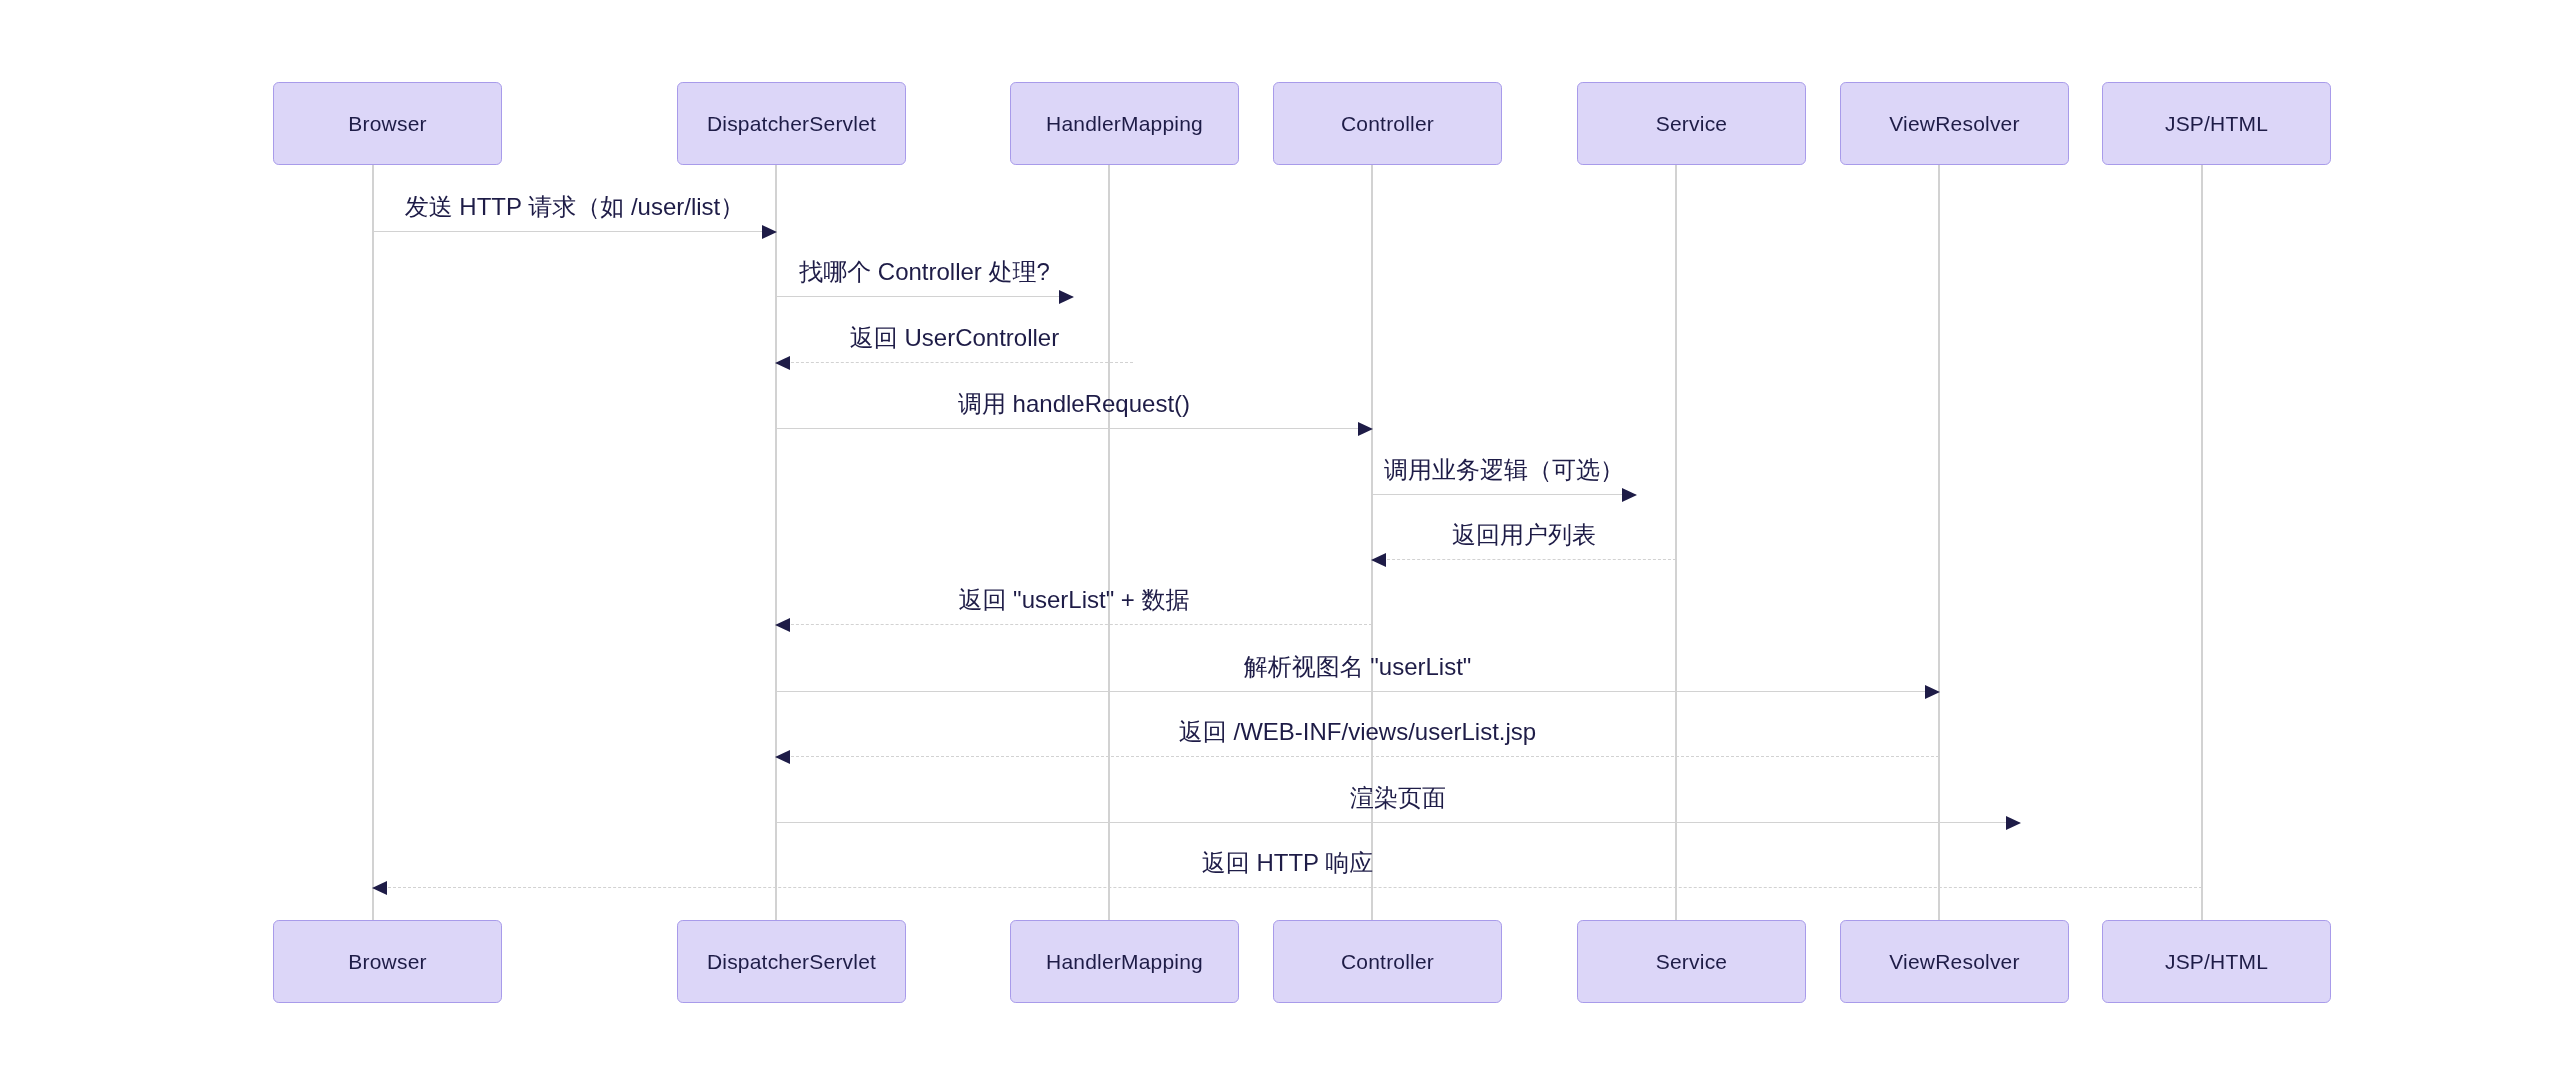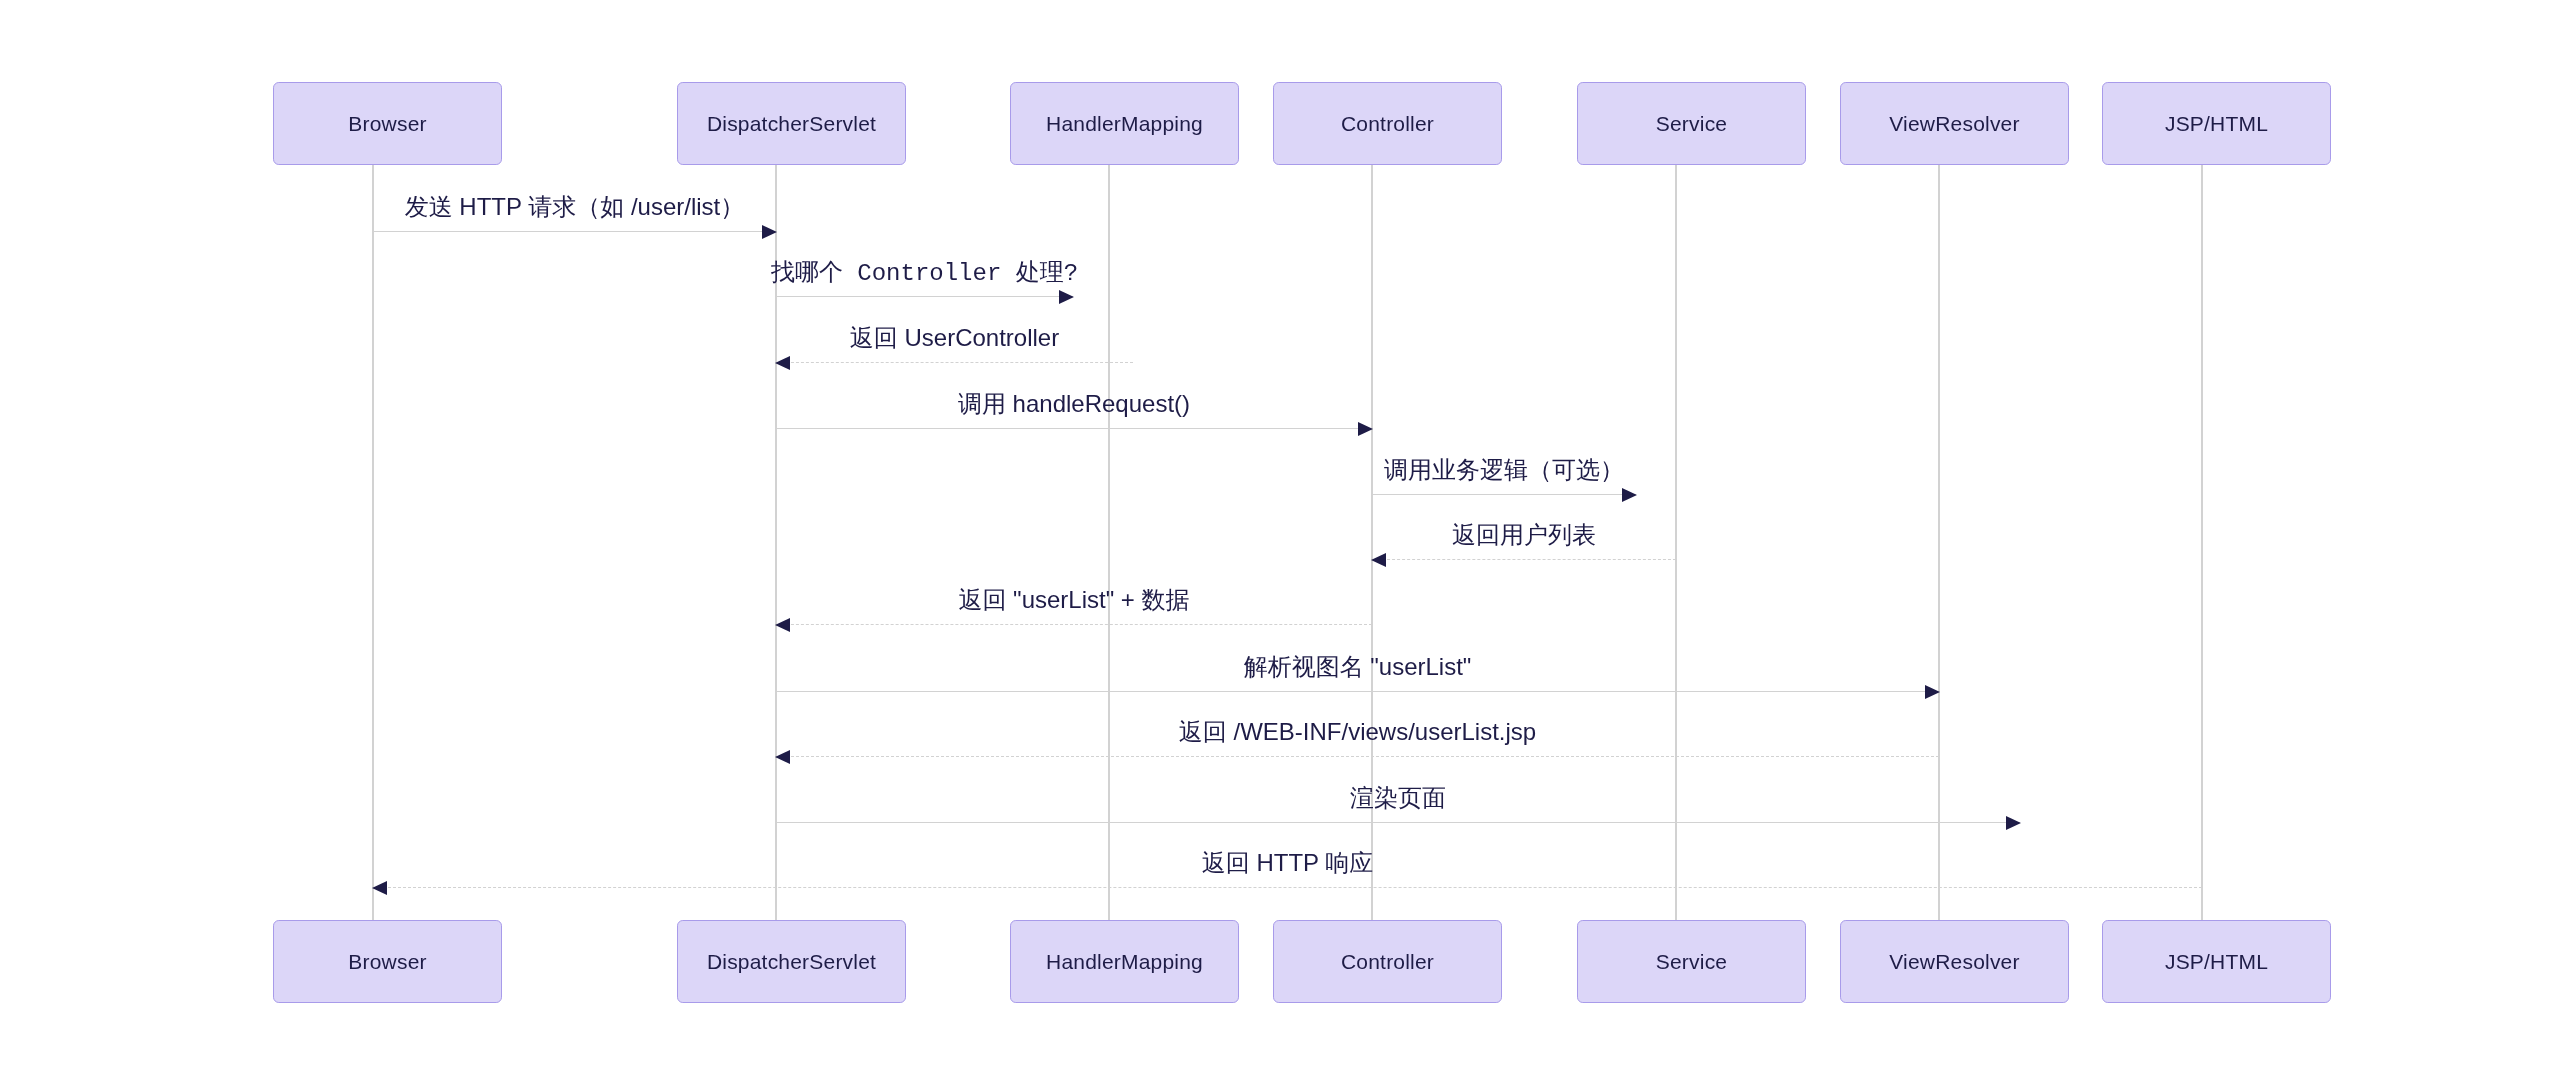--- a/index.html
+++ b/index.html
@@ -70,21 +70,21 @@
       <div class="lifeline" style="left: 1675px; top: 165px; height: 756px;"></div>
       <div class="lifeline" style="left: 1938px; top: 165px; height: 756px;"></div>
       <div class="lifeline" style="left: 2201px; top: 165px; height: 756px;"></div>
     </div>
   <div id="messages">
       <div class="msg" style="left: 373px; top: 188px; width: 403px;">
         <div class="label">发送 HTTP 请求（如 /user/list）</div>
         <div class="line"></div>
         <div class="arrow right"></div>
       </div>
-      <div class="msg" style="left: 776px; top: 253px; width: 297px; font-family: Liberation Mono, monospace;">
+      <div class="msg" style="left: 776px; top: 253px; width: 297px;">
         <div class="label">找哪个 Controller 处理?</div>
         <div class="line"></div>
         <div class="arrow right"></div>
       </div>
       <div class="msg dashed" style="left: 776px; top: 319px; width: 357px;">
         <div class="label">返回 UserController</div>
         <div class="line"></div>
         <div class="arrow left"></div>
       </div>
       <div class="msg" style="left: 776px; top: 385px; width: 596px;">

